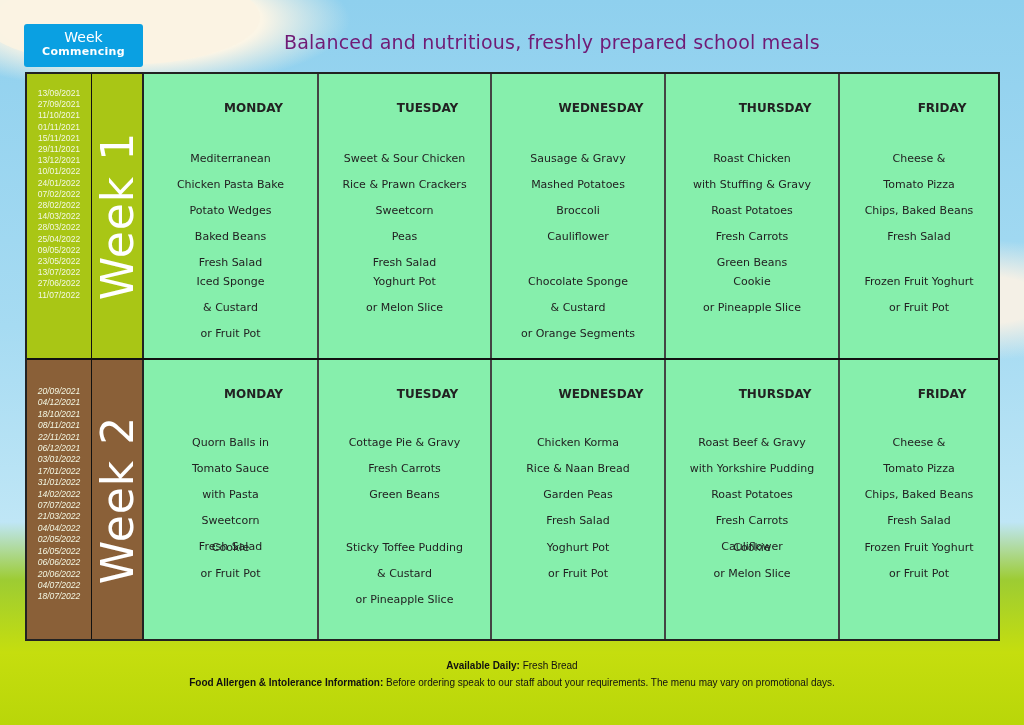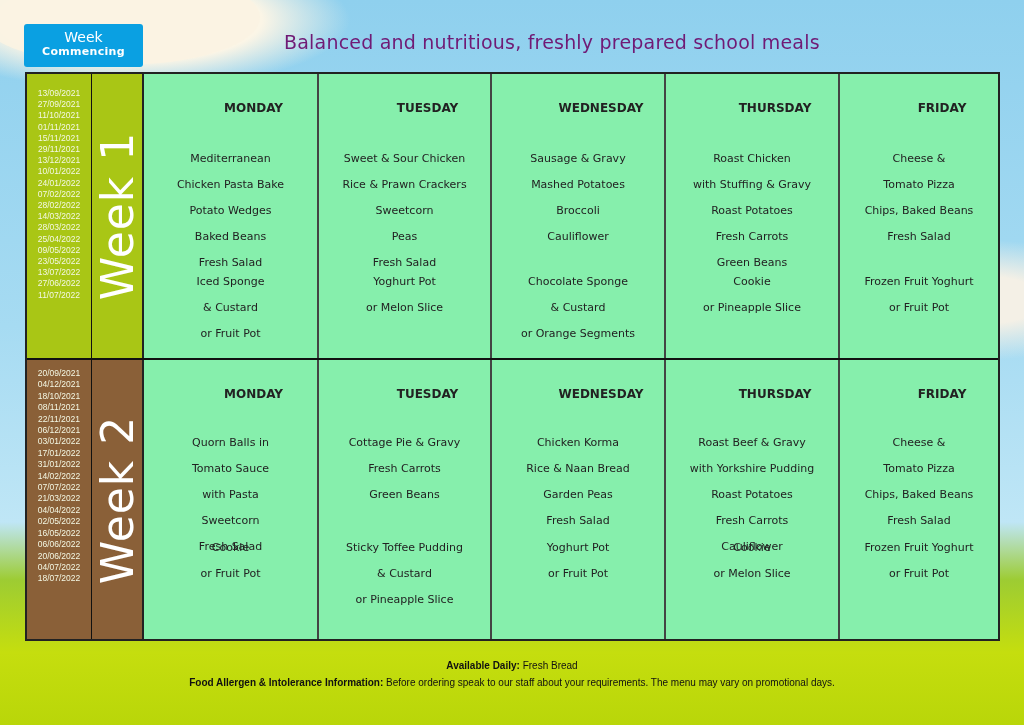--- a/index.html
+++ b/index.html
@@ -32,21 +32,21 @@
   }
   .row { position:absolute; left:0; width:100%; }
   .row.r1 { top:0; height:284px; border-bottom:2px solid #111; }
   .row.r2 { top:286px; height:279px; }
   .dates {
     position:absolute; left:0; top:0; width:65px; height:100%;
     border-right:1.5px solid #111; box-sizing:border-box;
     color:#f4f8e4; font-size:8.5px; text-align:center; padding-top:14px;
     font-family:"Liberation Sans", sans-serif; line-height:11.2px;
   }
-  .r2 .dates { padding-top:8px; line-height:11.4px; }
+  .r2 .dates { padding-top:26px; line-height:11.4px;font-style:italic; }
   .wk-label {
     position:absolute; left:65px; top:0; width:52px; height:100%;
     border-right:2px solid #222; box-sizing:border-box;
   }
   .wk-label span {
     position:absolute; left:50%; top:50%; transform:translate(-50%,-50%) rotate(-90deg);
     color:#fff; font-size:44px; white-space:nowrap; font-family:"DejaVu Sans", sans-serif;
     letter-spacing:1px;
   }
   .green { background:#a9c615; }

